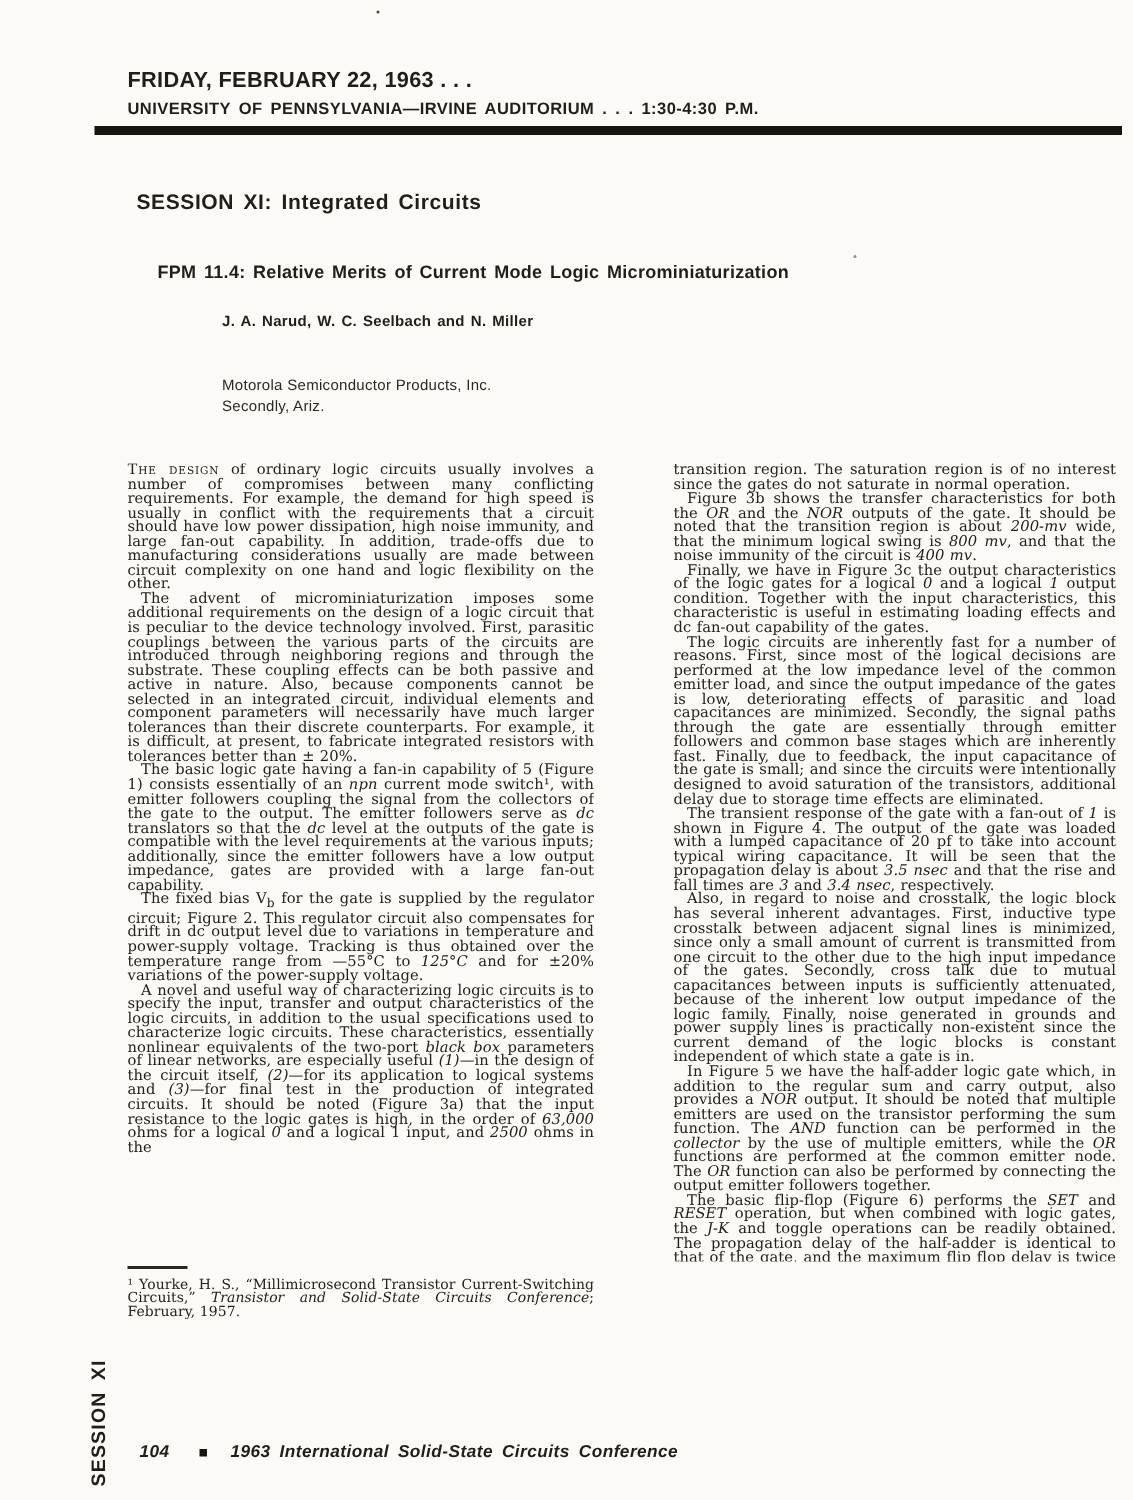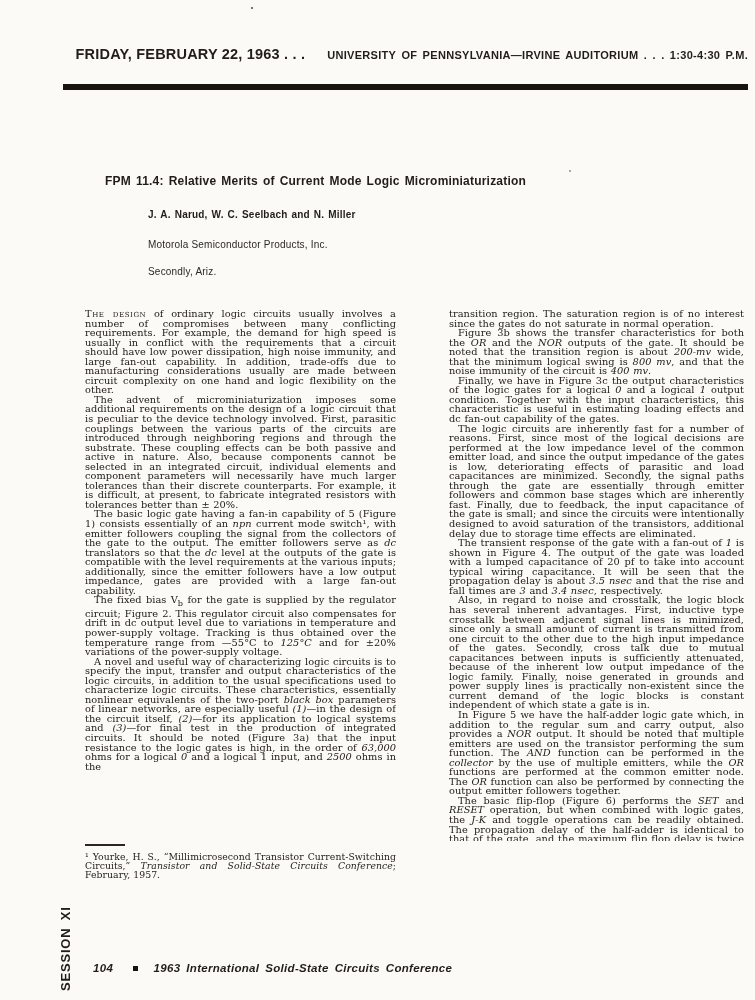--- a/index.html
+++ b/index.html
@@ -11,22 +11,23 @@
     overflow: hidden;
     font-family: "Liberation Sans", sans-serif;
     color: #211e1a;
     -webkit-font-smoothing: antialiased;
   }
   .page { position: absolute; inset: 0; }
 
   
   .banner {
     position: absolute; top: 46px; left: 85px; right: 7px;
-    display: flex; justify-content: flex-end; align-items: baseline; gap: 22px;
+    display: flex; justify-content: flex-end; align-items: baseline; gap: 5px;
     white-space: nowrap;
+    flex-direction: column;
   }
   .banner-date {
     font-weight: 700; font-size: 14.5px; letter-spacing: 0.2px;
     font-family: "Liberation Sans", sans-serif;
   }
   .banner-venue {
     font-weight: 700; font-size: 11px; letter-spacing: 0.3px; word-spacing: 2px;
     font-family: "Liberation Sans", sans-serif;
   }
   .banner-rule {
@@ -41,21 +42,21 @@
   }
   .paper-title {
     position: absolute; left: 89px; top: 174px; margin: 0;
     font-size: 12px; font-weight: 700; letter-spacing: 0.2px; word-spacing: 1.5px; padding-left: 16px;
   }
   .paper-authors {
     position: absolute; left: 148px; top: 209px;
     font-size: 10px; font-weight: 700; letter-spacing: 0.2px; word-spacing: 1px;
   }
   .paper-affiliation {
-    position: absolute; left: 148px; top: 239px;
+    position: absolute; left: 148px; top: 252px;
     font-size: 10px; letter-spacing: 0.2px; color: #2c2925;
   }
   .paper-location {
     position: absolute; left: 148px; top: 266px;
     font-size: 10px; letter-spacing: 0.2px; color: #2c2925;
   }
 
   
   .col {
     position: absolute; top: 309px;
@@ -111,20 +112,21 @@
 <body>
 
 <div class="page">
 
   <div class="banner">
     <span class="banner-date">FRIDAY, FEBRUARY 22, 1963 . . .</span>
     <span class="banner-venue">UNIVERSITY OF PENNSYLVANIA—IRVINE AUDITORIUM . . . 1:30-4:30 P.M.</span>
   </div>
   <div class="banner-rule"></div>
 
+  <h1 class="session-title">SESSION XI: Integrated Circuits</h1>
   <h2 class="paper-title">FPM 11.4: Relative Merits of Current Mode Logic Microminiaturization</h2>
   <div class="paper-authors">J. A. Narud, W. C. Seelbach and N. Miller</div>
   <div class="paper-affiliation">Motorola Semiconductor Products, Inc.</div>
   <div class="paper-location">Secondly, Ariz.</div>
 
   <div class="col col-left">
     <p class="noindent"><span class="lead-in">The design</span><span> of ordinary logic circuits usually involves a number of compromises between many conflicting requirements. For example, the demand for high speed is usually in conflict with the requirements that a circuit should have low power dissipation, high noise immunity, and large fan-out capability. In addition, trade-offs due to manufacturing considerations usually are made between circuit complexity on one hand and logic flexibility on the other.</span></p>
     <p>The advent of microminiaturization imposes some additional requirements on the design of a logic circuit that is peculiar to the device technology involved. First, parasitic couplings between the various parts of the circuits are introduced through neighboring regions and through the substrate. These coupling effects can be both passive and active in nature. Also, because components cannot be selected in an integrated circuit, individual elements and component parameters will necessarily have much larger tolerances than their discrete counterparts. For example, it is difficult, at present, to fabricate integrated resistors with tolerances better than ± 20%.</p>
     <p>The basic logic gate having a fan-in capability of 5 (Figure 1) consists essentially of an <i>npn</i> current mode switch¹, with emitter followers coupling the signal from the collectors of the gate to the output. The emitter followers serve as <i>dc</i> translators so that the <i>dc</i> level at the outputs of the gate is compatible with the level requirements at the various inputs; additionally, since the emitter followers have a low output impedance, gates are provided with a large fan-out capability.</p>
     <p>The fixed bias V<sub>b</sub> for the gate is supplied by the regulator circuit; Figure 2. This regulator circuit also compensates for drift in dc output level due to variations in temperature and power-supply voltage. Tracking is thus obtained over the temperature range from —55°C to <i>125°C</i> and for ±20% variations of the power-supply voltage.</p>

